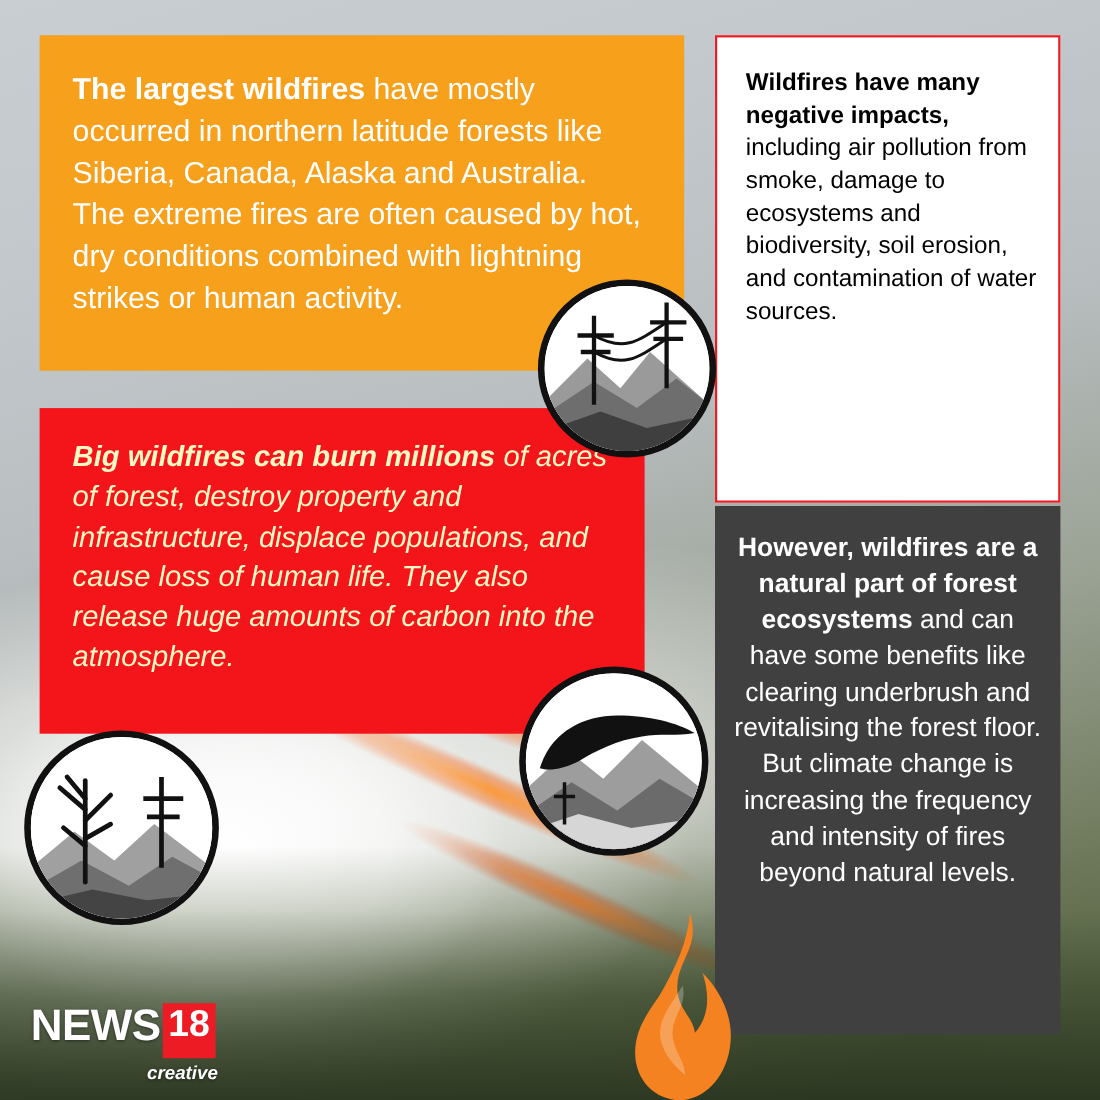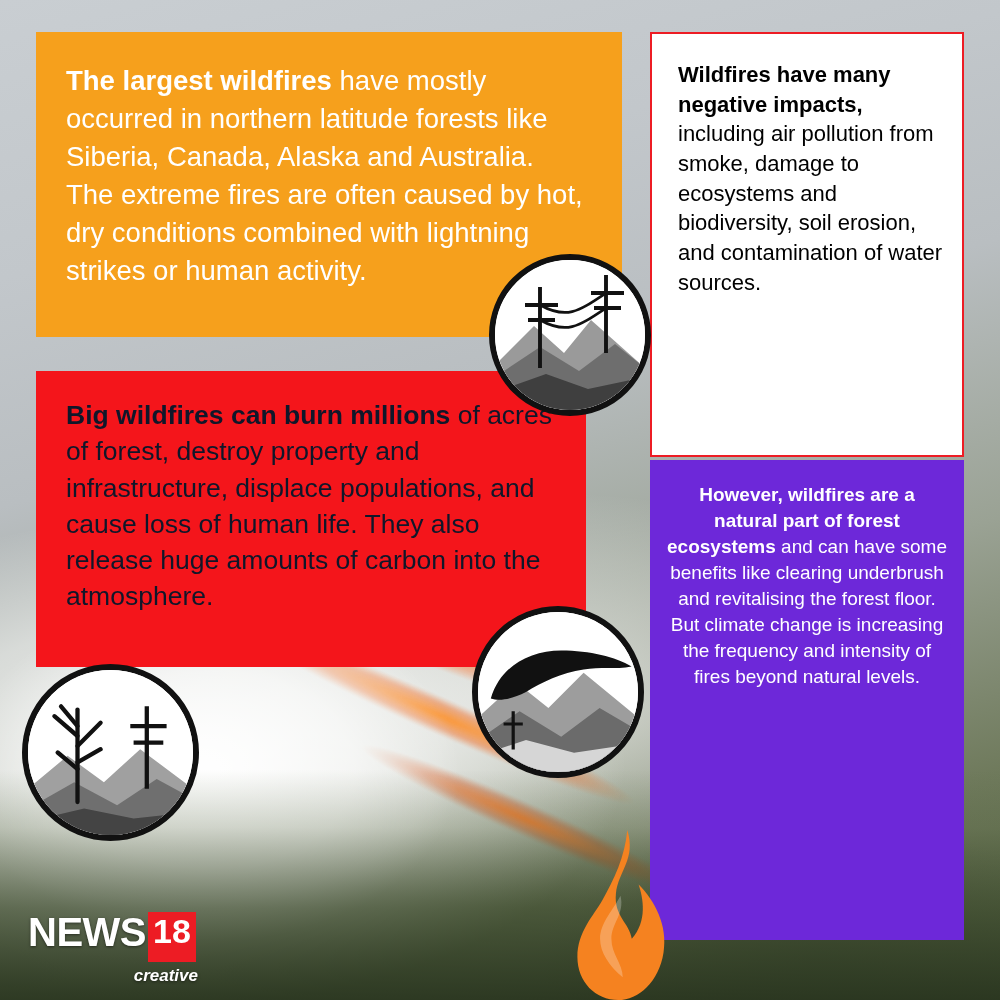--- a/index.html
+++ b/index.html
@@ -88,23 +88,24 @@
   }
 
   
   #card-red {
     left: 36px;
     top: 371px;
     width: 550px;
     height: 296px;
     background: #f4151b;
     padding: 26px 28px 20px 30px;
-    color: #0f172a;
+    color: #fef9c3;
     font-size: 26.5px;
     line-height: 1.37;
+    font-style: italic;
   }
 
   
   #card-white {
     left: 650px;
     top: 32px;
     width: 314px;
     height: 425px;
     background: #ffffff;
     border: 2px solid #ed1c24;
@@ -113,24 +114,24 @@
     font-size: 22px;
     line-height: 1.35;
   }
 
   
   #card-black {
     left: 650px;
     top: 460px;
     width: 314px;
     height: 480px;
-    background: #6d28d9;
+    background: #404040;
     padding: 22px 16px 10px 16px;
     color: #ffffff;
-    font-size: 19px;
+    font-size: 24px;
     line-height: 1.37;
     text-align: center;
   }
 
   
   .badge {
     position: absolute;
     border-radius: 50%;
     border: 6px solid #111111;
     overflow: hidden;

